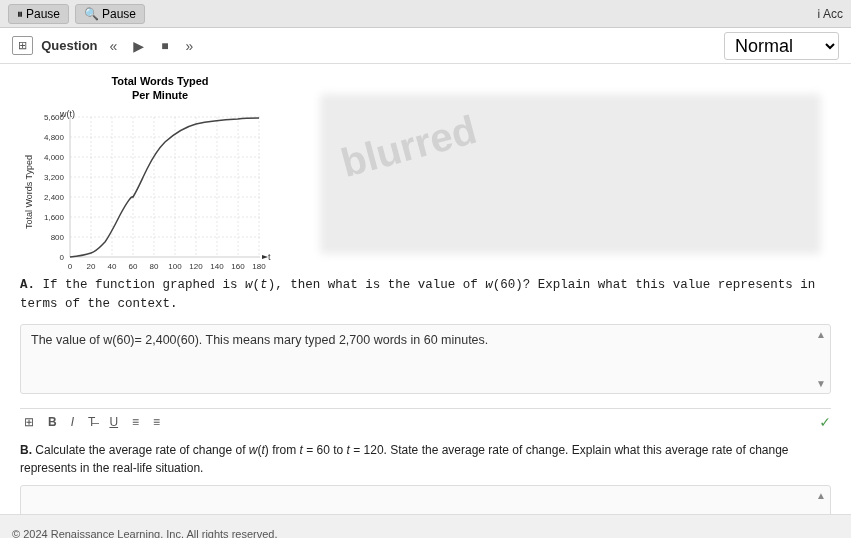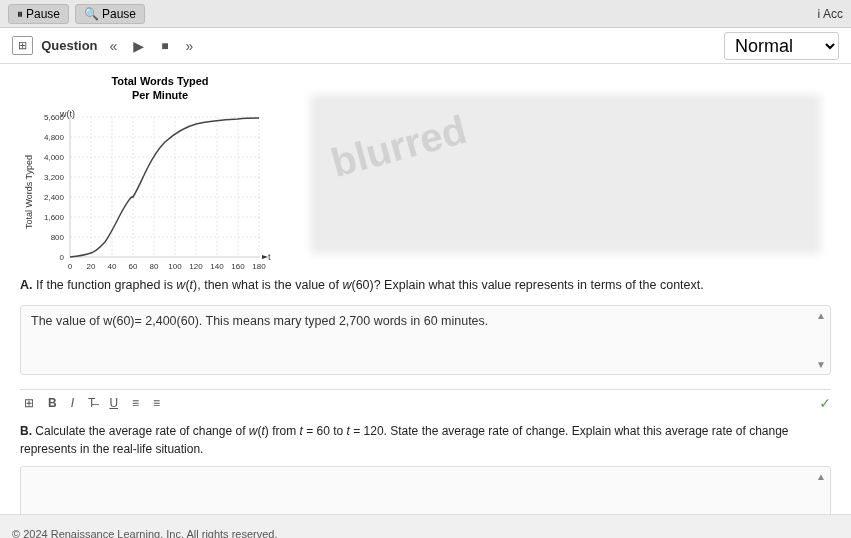--- a/index.html
+++ b/index.html
@@ -90,20 +90,21 @@
     #main-content {
       background: #fff;
       padding: 10px 20px 10px 20px;
       height: calc(538px - 28px - 36px - 24px);
       overflow-y: auto;
     }
 
     
     #chart-section {
       display: flex;
+      gap: 10px;
       margin-bottom: 12px;
       justify-content: space-between;
     }
 
     .chart-container {
       position: relative;
       width: 280px;
       height: 190px;
       flex-shrink: 0;
     }
@@ -120,20 +121,21 @@
       position: relative;
       width: 100%;
     }
 
     
     .question-text {
       font-size: 12.5px;
       color: #222;
       line-height: 1.5;
       margin-bottom: 10px;
+      font-family: Liberation Mono, monospace;
     }
 
     
     .answer-box {
       border: 1px solid #ddd;
       border-radius: 3px;
       padding: 8px 10px;
       font-size: 12.5px;
       color: #333;
       min-height: 70px;

